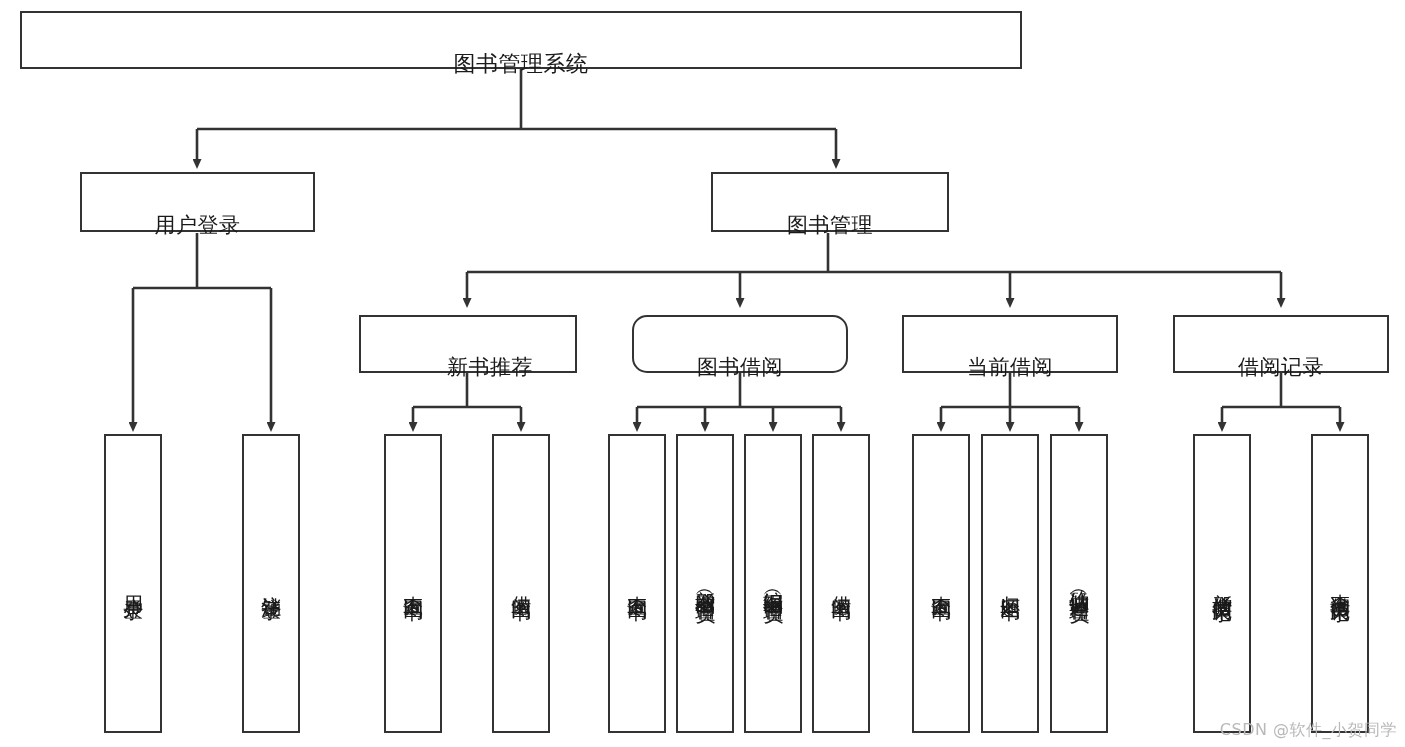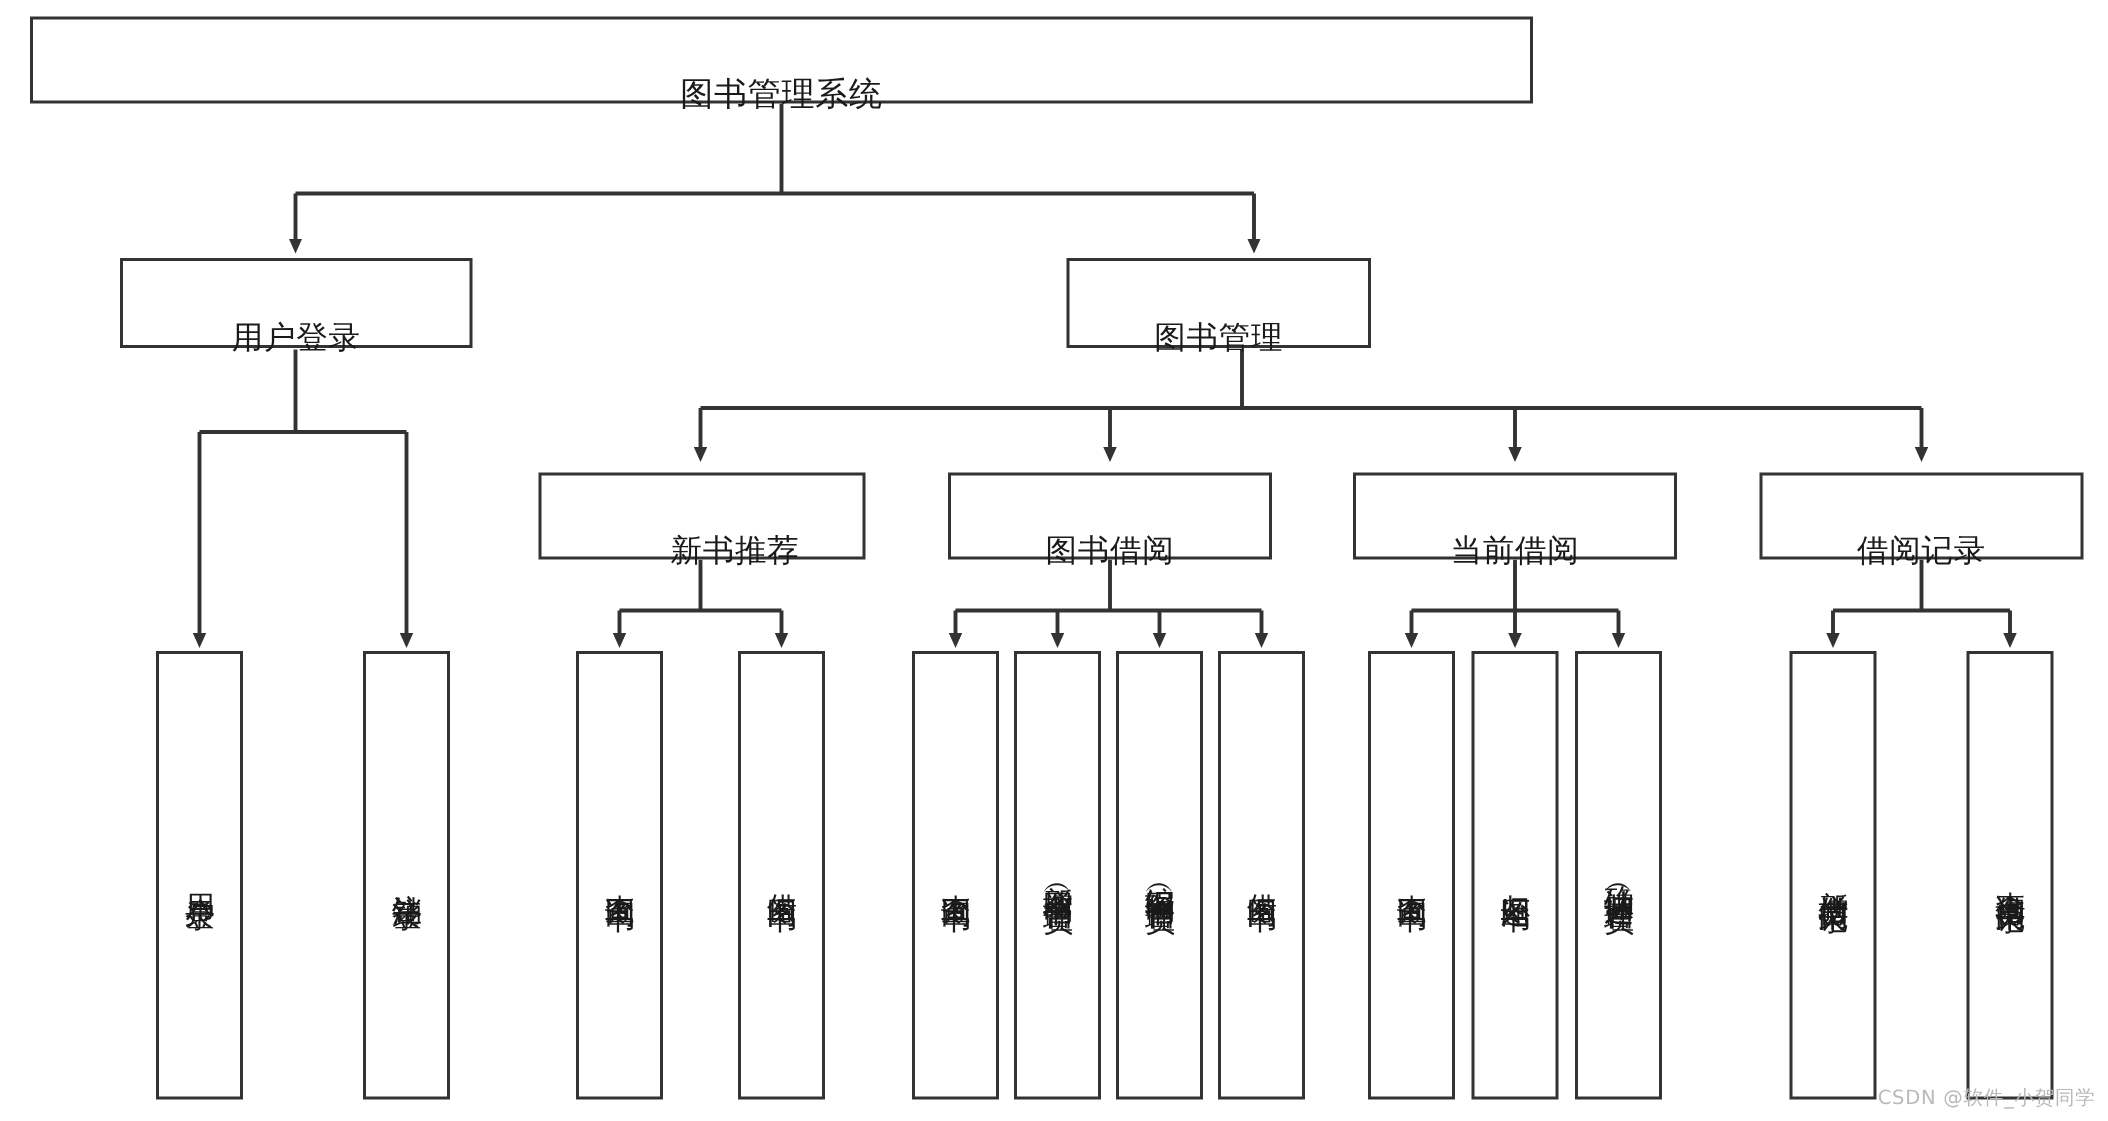--- a/index.html
+++ b/index.html
@@ -60,21 +60,21 @@
     font-size: 20px;
     line-height: 1.18;
     letter-spacing: 2px;
     text-align: center;
     white-space: nowrap;
   }
   .watermark {
     position: absolute;
     right: 8px;
     bottom: 6px;
-    font-size: 13px;
+    font-size: 16px;
     color: #b9b9b9;
     letter-spacing: 0.5px;
     white-space: nowrap;
     user-select: none;
   }
 </style>
 </head>
 <body>
 
 <div id="canvas">
@@ -130,29 +130,29 @@
   </svg>
 
   <div class="node h root" style="left:20px; top:11px; width:1002px; height:58px;">
     <span class="lbl">图书管理系统</span>
   </div>
 
   <div class="node h" style="left:80px; top:172px; width:235px; height:60px;">
     <span class="lbl">用户登录</span>
   </div>
 
-  <div class="node h" style="left:711px; top:172px; width:203px; height:60px;">
+  <div class="node h" style="left:711px; top:172px; width:238px; height:60px;">
     <span class="lbl">图书管理</span>
   </div>
 
   <div class="node h" style="left:359px; top:315px; width:218px; height:58px;padding-left:44px;">
     <span class="lbl">新书推荐</span>
   </div>
 
-  <div class="node h" style="left:632px; top:315px; width:216px; height:58px;">
+  <div class="node h" style="left:632px; top:315px; width:216px; height:58px;border-radius:15px;">
     <span class="lbl">图书借阅</span>
   </div>
 
   <div class="node h" style="left:902px; top:315px; width:216px; height:58px;text-align:right;">
     <span class="lbl">当前借阅</span>
   </div>
 
   <div class="node h" style="left:1173px; top:315px; width:216px; height:58px;text-align:right;">
     <span class="lbl">借阅记录</span>
   </div>

